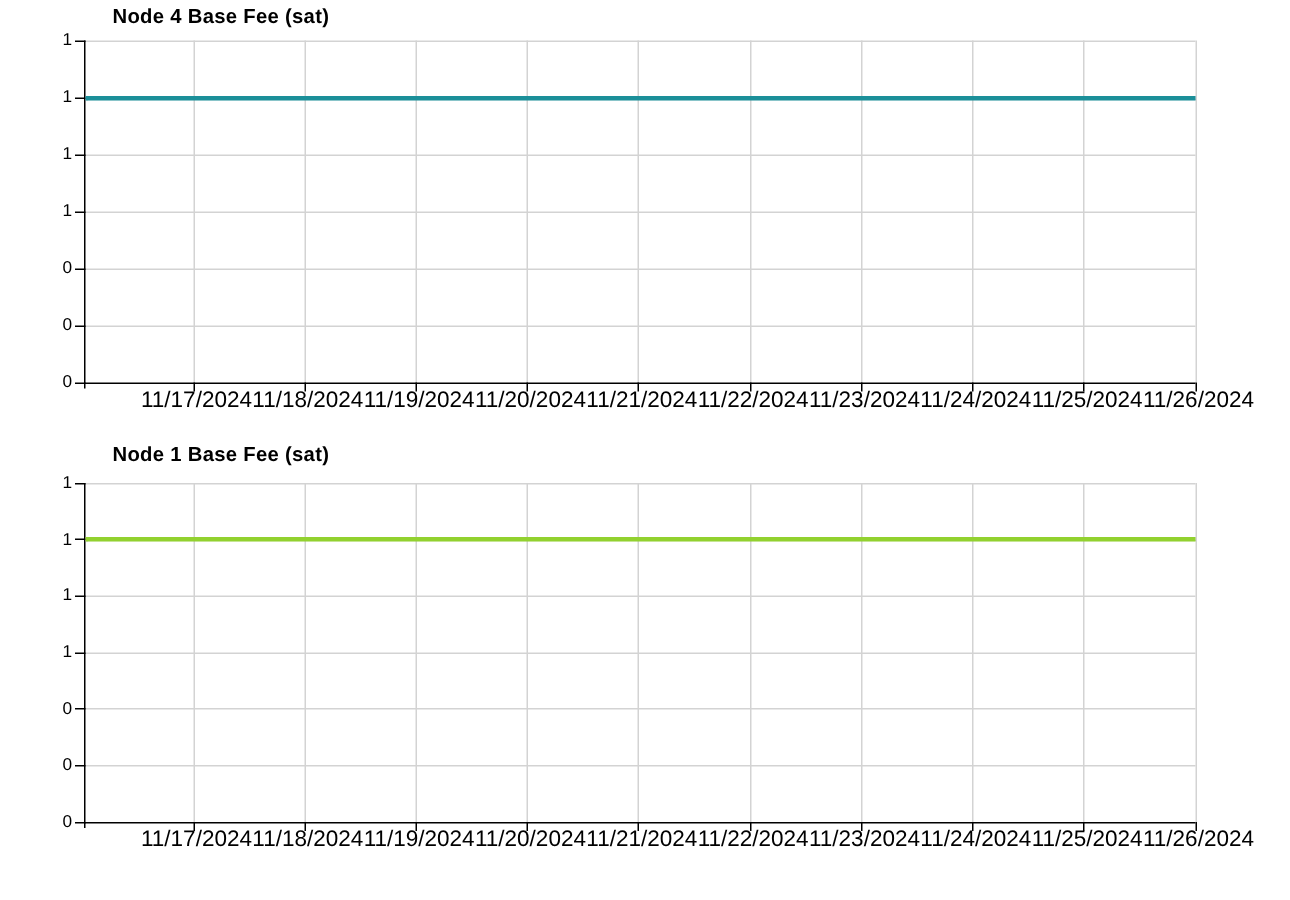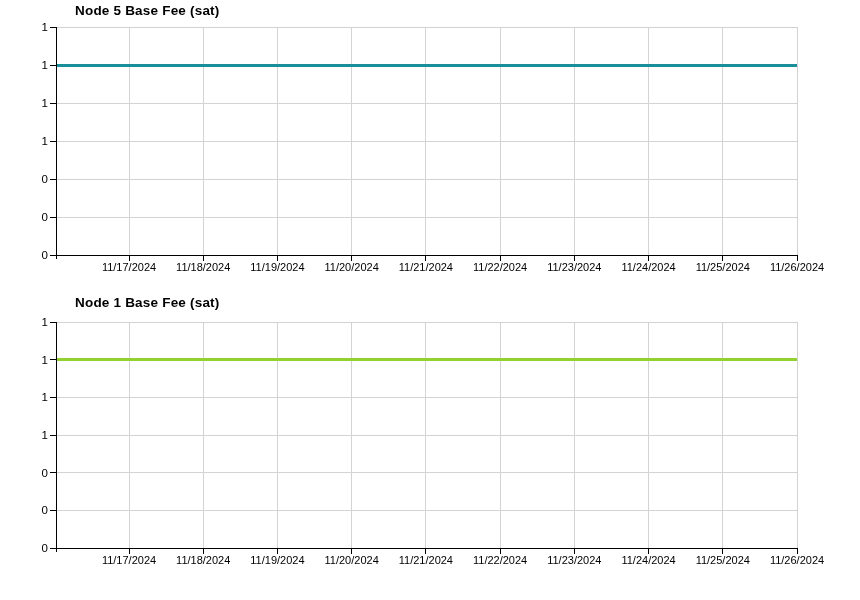--- a/index.html
+++ b/index.html
@@ -13,30 +13,30 @@
   }
   .title-0{top:3px;}
   .title-1{top:295px;}
   .abs{position:absolute;}
   .grid-line-horizontal,.grid-line-vertical{background:#d3d3d3;}
   .y-axis-line,.x-axis-line,.y-axis-tick,.x-axis-tick{background:#000;}
   .y-tick-label{
     font-size:11.5px;color:#000;text-align:right;line-height:14px;white-space:nowrap;
   }
   .x-tick-label{
-    font-size:11px;color:#000;text-align:center;line-height:14px;white-space:nowrap;
+    font-size:15px;color:#000;text-align:center;line-height:14px;white-space:nowrap;
   }
   .series-line{box-shadow:0 0 0.5px rgba(0,0,0,0.15);}
 </style>
 </head>
 <body>
 
 <div class="canvas">
 
-  <div class="chart-title title-0">Node 5 Base Fee (sat)</div>
+  <div class="chart-title title-0">Node 4 Base Fee (sat)</div>
   <div>
       <div class="abs grid-line-horizontal" style="left: 57px; top: 26.5px; width: 740px; height: 1px;"></div>
       <div class="abs y-axis-tick" style="left: 50px; top: 26.5px; width: 7px; height: 1px;"></div>
       <div class="abs y-tick-label" style="left: 18px; top: 20px; width: 30px; height: 14px;">1</div>
       <div class="abs grid-line-horizontal" style="left: 57px; top: 64.5px; width: 740px; height: 1px;"></div>
       <div class="abs y-axis-tick" style="left: 50px; top: 64.5px; width: 7px; height: 1px;"></div>
       <div class="abs y-tick-label" style="left: 18px; top: 58px; width: 30px; height: 14px;">1</div>
       <div class="abs grid-line-horizontal" style="left: 57px; top: 102.5px; width: 740px; height: 1px;"></div>
       <div class="abs y-axis-tick" style="left: 50px; top: 102.5px; width: 7px; height: 1px;"></div>
       <div class="abs y-tick-label" style="left: 18px; top: 96px; width: 30px; height: 14px;">1</div>

